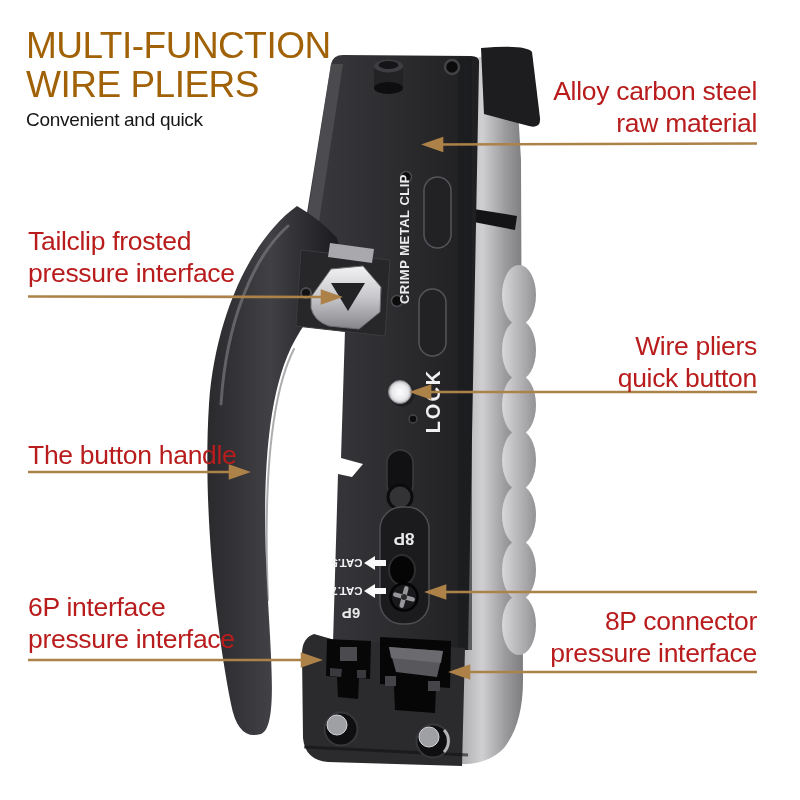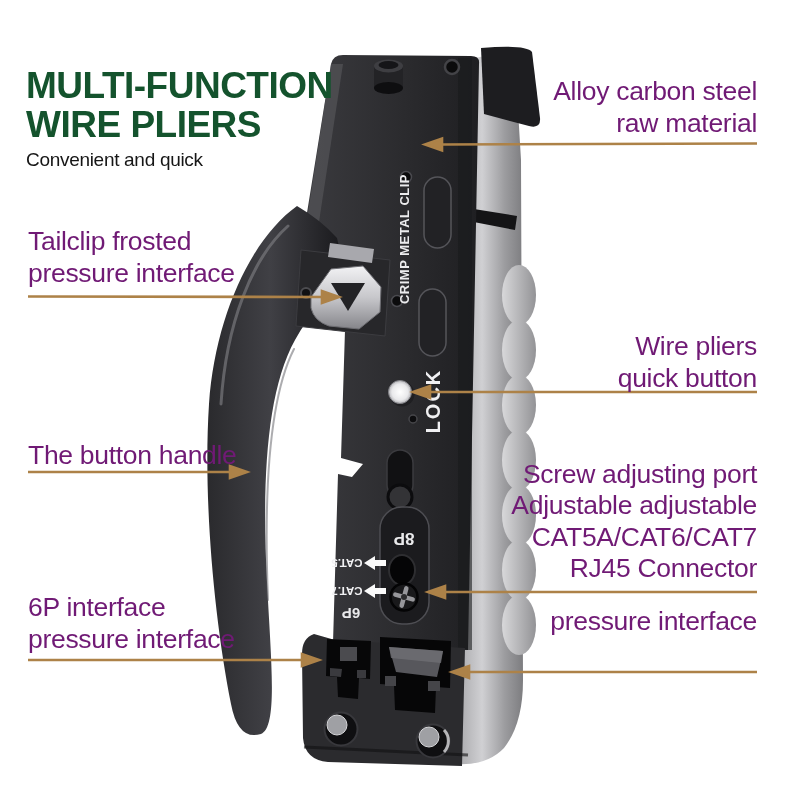--- a/index.html
+++ b/index.html
@@ -3,25 +3,25 @@
 <meta charset="utf-8">
 <style>
   html,body{margin:0;padding:0;background:#ffffff;}
   .stage{
     position:relative;width:800px;height:800px;background:#ffffff;overflow:hidden;
     font-family:"Liberation Sans",sans-serif;
   }
   .stage svg{position:absolute;left:0;top:0;}
   .hdr{position:absolute;left:26px;top:26px;z-index:3;}
   .hdr .t{
-    font-size:37px;font-weight:bold;line-height:1.06;color:#14532d;letter-spacing:-0.5px;margin-top:40px;
+    font-size:37px;font-weight:normal;line-height:1.06;color:#a16207;letter-spacing:-0.5px;
   }
   .hdr .s{font-size:19px;color:#161616;margin-top:5px;letter-spacing:-0.3px;}
   .label{
-    position:absolute;z-index:3;font-size:26.5px;line-height:1.2;color:#701a75;letter-spacing:-0.3px;
+    position:absolute;z-index:3;font-size:26.5px;line-height:1.2;color:#b91c1c;letter-spacing:-0.3px;
   }
   .label.right{text-align:right;}
   .label div{white-space:nowrap;}
   .lbl-alloy{right:43px;top:76px;}
   .lbl-tailclip{left:28px;top:226px;}
   .lbl-fold{right:43px;top:331px;}
   .lbl-handle{left:28px;top:440px;}
   .lbl-screw{right:43px;top:459px;line-height:1.18;}
   .lbl-6p{left:28px;top:592px;}
   .lbl-8p{right:43px;top:606px;}
@@ -225,29 +225,24 @@
 
   <div class="label right lbl-fold">
     <div>Wire pliers</div>
     <div>quick button</div>
   </div>
 
   <div class="label lbl-handle">
     <div>The button handle</div>
   </div>
 
-  <div class="label right lbl-screw">
-    <div>Screw adjusting port</div>
-    <div>Adjustable adjustable</div>
-    <div>CAT5A/CAT6/CAT7</div>
-    <div>RJ45 Connector</div>
-  </div>
 
   <div class="label lbl-6p">
     <div>6P interface</div>
     <div>pressure interface</div>
   </div>
 
   <div class="label right lbl-8p">
+    <div>8P connector</div>
     <div>pressure interface</div>
   </div>
 
 </div>
 
 </body></html>

